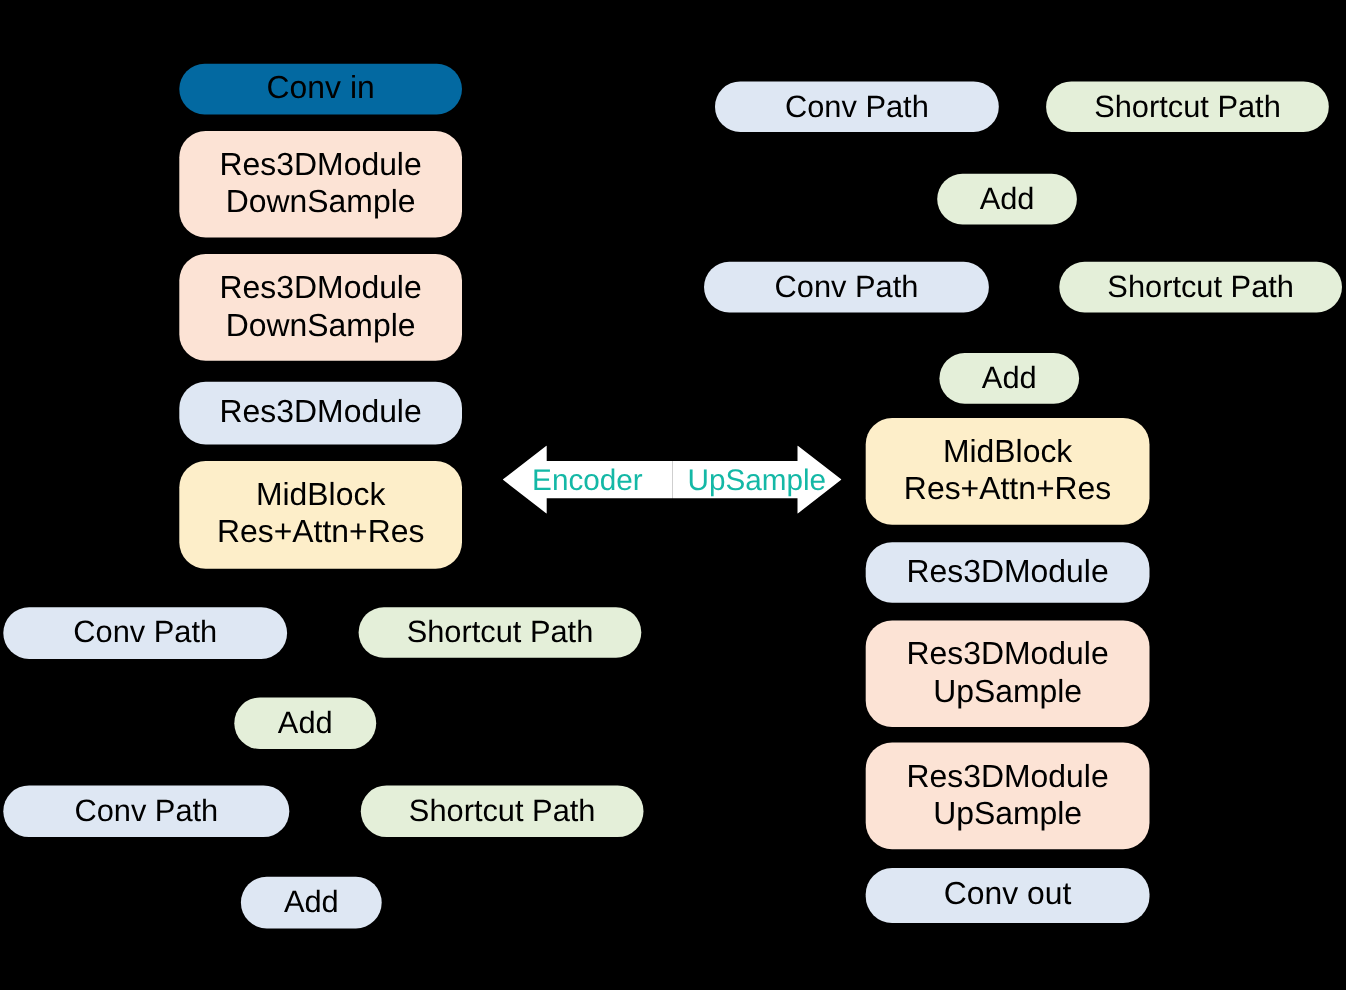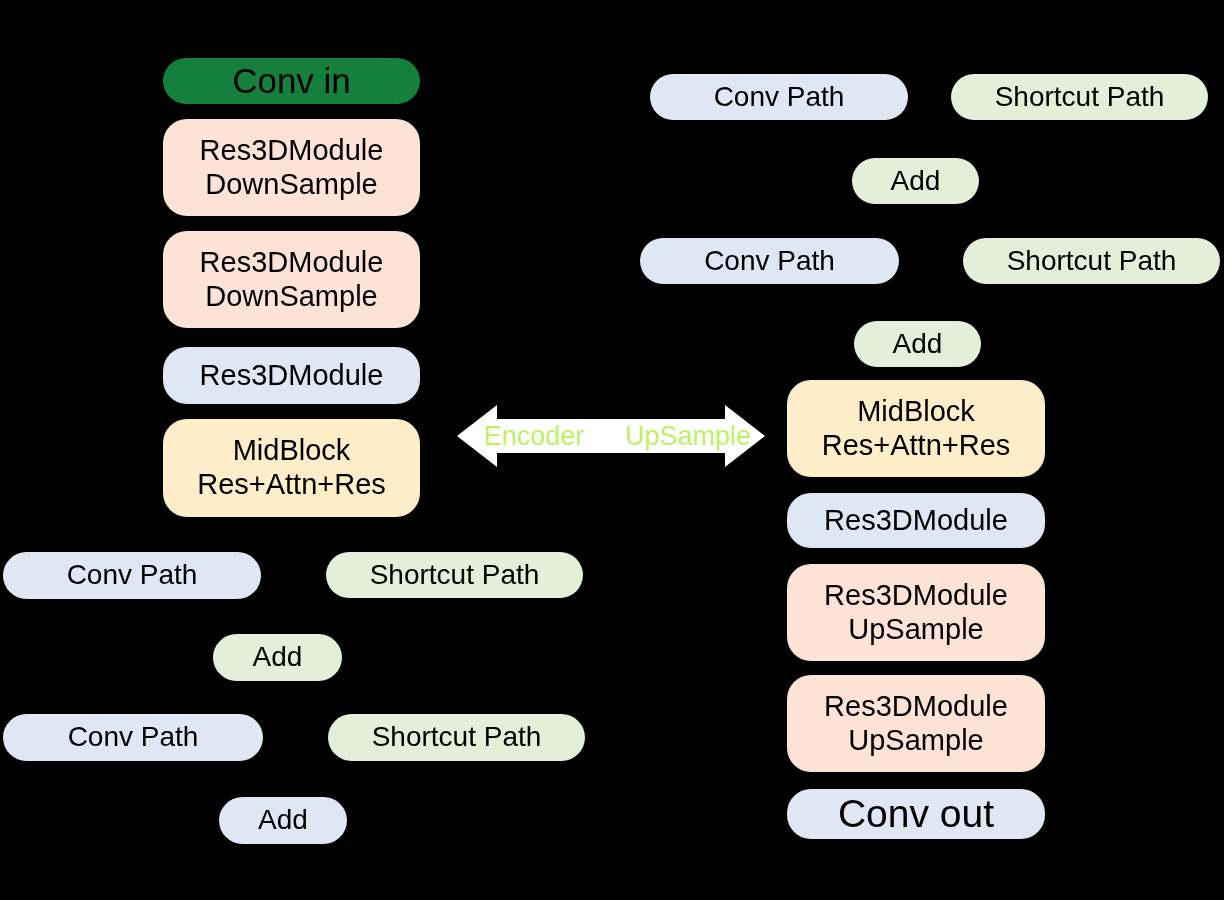--- a/index.html
+++ b/index.html
@@ -28,39 +28,39 @@
     box-shadow: 2px 3px 3px rgba(0,0,0,0.55);
     line-height: 1.16;
     white-space: pre;
   }
   .node .line2 { display: block; }
   .arrow {
     position: absolute;
     display: flex;
     align-items: center;
     justify-content: center;
-    color: #bef264;
+    color: #14b8a6;
     font-size: 27px;
   }
   .arrow-label {
     position: relative;
     z-index: 2;
   }
   .arrow svg {
     position: absolute;
     left: 0;
     top: 0;
   }
 </style>
 </head>
 <body>
 
 <div id="canvas">
 
-  <div class="node" style="left: 163px; top: 58px; width: 257px; height: 46px; background: #15803d; font-size: 35px; border-radius: 23px;">
+  <div class="node" style="left: 163px; top: 58px; width: 257px; height: 46px; background: #0369a1; font-size: 29px; border-radius: 23px;">
     <span>Conv in</span>
     
   </div>
   <div class="node" style="left: 163px; top: 119px; width: 257px; height: 97px; background: rgb(252, 227, 213); font-size: 29px; border-radius: 24px;">
     <span>Res3DModule</span>
     <span class="line2">DownSample</span>
   </div>
   <div class="node" style="left: 163px; top: 231px; width: 257px; height: 97px; background: rgb(252, 227, 213); font-size: 29px; border-radius: 24px;">
     <span>Res3DModule</span>
     <span class="line2">DownSample</span>
@@ -83,21 +83,21 @@
     
   </div>
   <div class="node" style="left: 787px; top: 564px; width: 258px; height: 97px; background: rgb(252, 227, 213); font-size: 29px; border-radius: 24px;">
     <span>Res3DModule</span>
     <span class="line2">UpSample</span>
   </div>
   <div class="node" style="left: 787px; top: 675px; width: 258px; height: 97px; background: rgb(252, 227, 213); font-size: 29px; border-radius: 24px;">
     <span>Res3DModule</span>
     <span class="line2">UpSample</span>
   </div>
-  <div class="node" style="left: 787px; top: 789px; width: 258px; height: 50px; background: rgb(222, 231, 243); font-size: 39px; border-radius: 24px;">
+  <div class="node" style="left: 787px; top: 789px; width: 258px; height: 50px; background: rgb(222, 231, 243); font-size: 29px; border-radius: 24px;">
     <span>Conv out</span>
     
   </div>
 
   <div class="node" style="left: 650px; top: 74px; width: 258px; height: 46px; background: rgb(222, 231, 243); font-size: 28px; border-radius: 23px;">
     <span>Conv Path</span>
     
   </div>
   <div class="node" style="left: 951px; top: 74px; width: 257px; height: 46px; background: rgb(228, 239, 217); font-size: 28px; border-radius: 23px;">
     <span>Shortcut Path</span>

